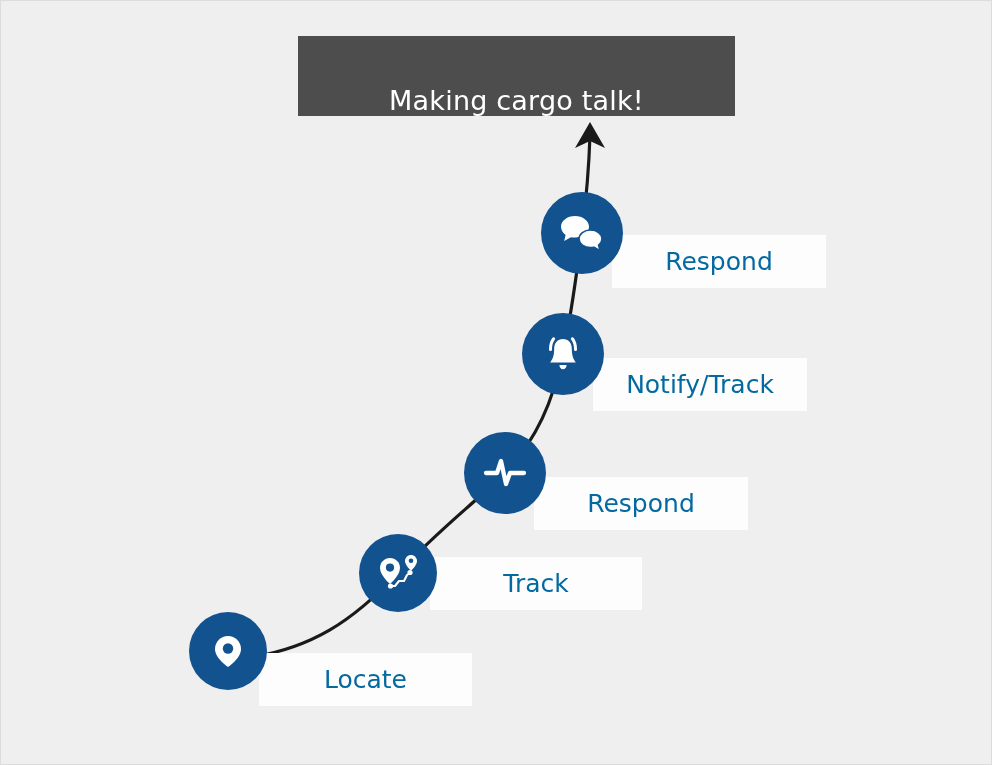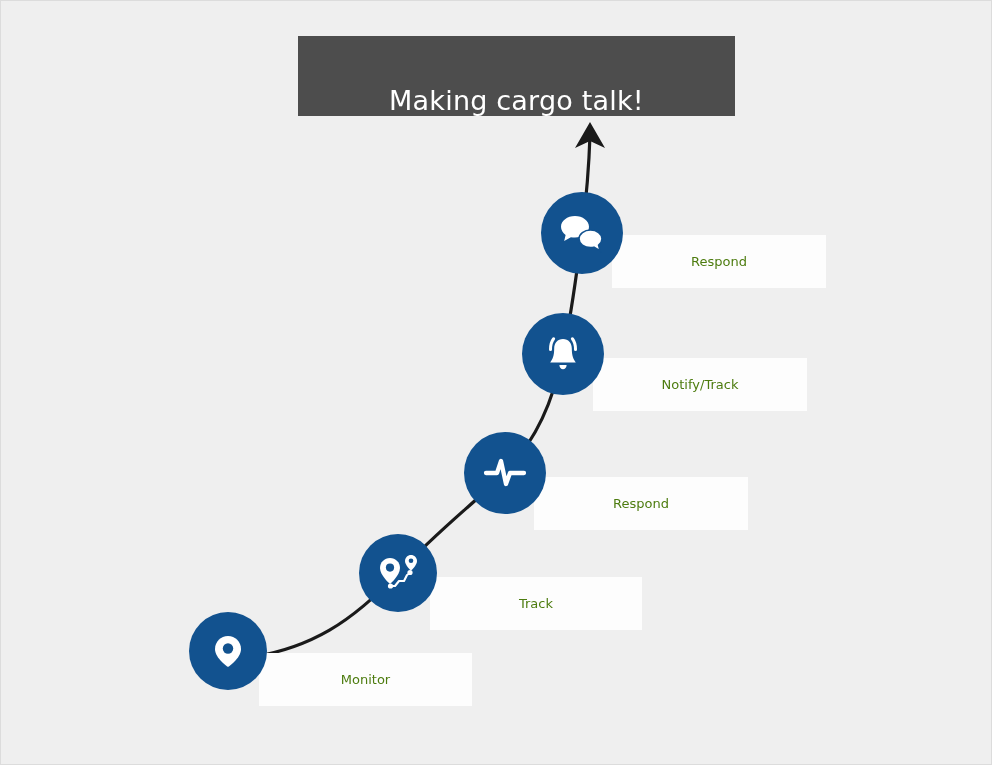--- a/index.html
+++ b/index.html
@@ -52,22 +52,22 @@
   }
   .node svg { display: block; }
   .label-box {
     position: absolute;
     background: #fdfdfd;
     display: flex;
     align-items: center;
     justify-content: center;
   }
   .label-box .label-text {
-    color: #4d7c0f;
-    font-size: 13px;
+    color: #0369a1;
+    font-size: 25px;
     font-family: "DejaVu Sans", sans-serif;
     white-space: nowrap;
   }
 </style>
 </head>
 <body>
 
 <div id="canvas">
 
   <div id="title-banner">
@@ -80,30 +80,30 @@
              C 310 648, 352 620, 397 572
              C 440 527, 470 505, 504 472
              C 536 438, 552 400, 562 353
              C 572 305, 576 268, 581 232
              C 585 200, 588 165, 589 134" fill="none" stroke="#1a1a1a" stroke-width="3.2" stroke-linecap="round"></path>
 
     <polygon points="589,121 604,147 589,140 574,147" fill="#1a1a1a"></polygon>
   </svg>
 
   <div class="label-box" style="left:258px; top:652px; width:213px; height:53px;">
-    <span class="label-text">Monitor</span>
+    <span class="label-text">Locate</span>
   </div>
   <div class="node" style="left:188px; top:611px; width:78px; height:78px;">
     <svg width="44" height="44" viewBox="0 0 44 44">
       <path d="M22 7 C14.8 7 9 12.8 9 20 C9 29.5 22 38 22 38 C22 38 35 29.5 35 20 C35 12.8 29.2 7 22 7 Z" fill="#ffffff"></path>
       <circle cx="22" cy="19.5" r="5.2" fill="#12528f"></circle>
     </svg>
   </div>
 
-  <div class="label-box" style="left:429px; top:576px; width:212px; height:53px;">
+  <div class="label-box" style="left:429px; top:556px; width:212px; height:53px;">
     <span class="label-text">Track</span>
   </div>
   <div class="node" style="left:358px; top:533px; width:78px; height:78px;">
     <svg width="50" height="50" viewBox="0 0 50 50">
 
       <path d="M17 10 C11.4 10 7 14.4 7 20 C7 27.5 17 36 17 36 C17 36 27 27.5 27 20 C27 14.4 22.6 10 17 10 Z" fill="#ffffff"></path>
       <circle cx="17" cy="19.6" r="4.1" fill="#12528f"></circle>
 
       <path d="M38 7 C34.7 7 32 9.7 32 13 C32 17.4 38 22.5 38 22.5 C38 22.5 44 17.4 44 13 C44 9.7 41.3 7 38 7 Z" fill="#ffffff"></path>
       <circle cx="38" cy="12.8" r="2.3" fill="#12528f"></circle>

